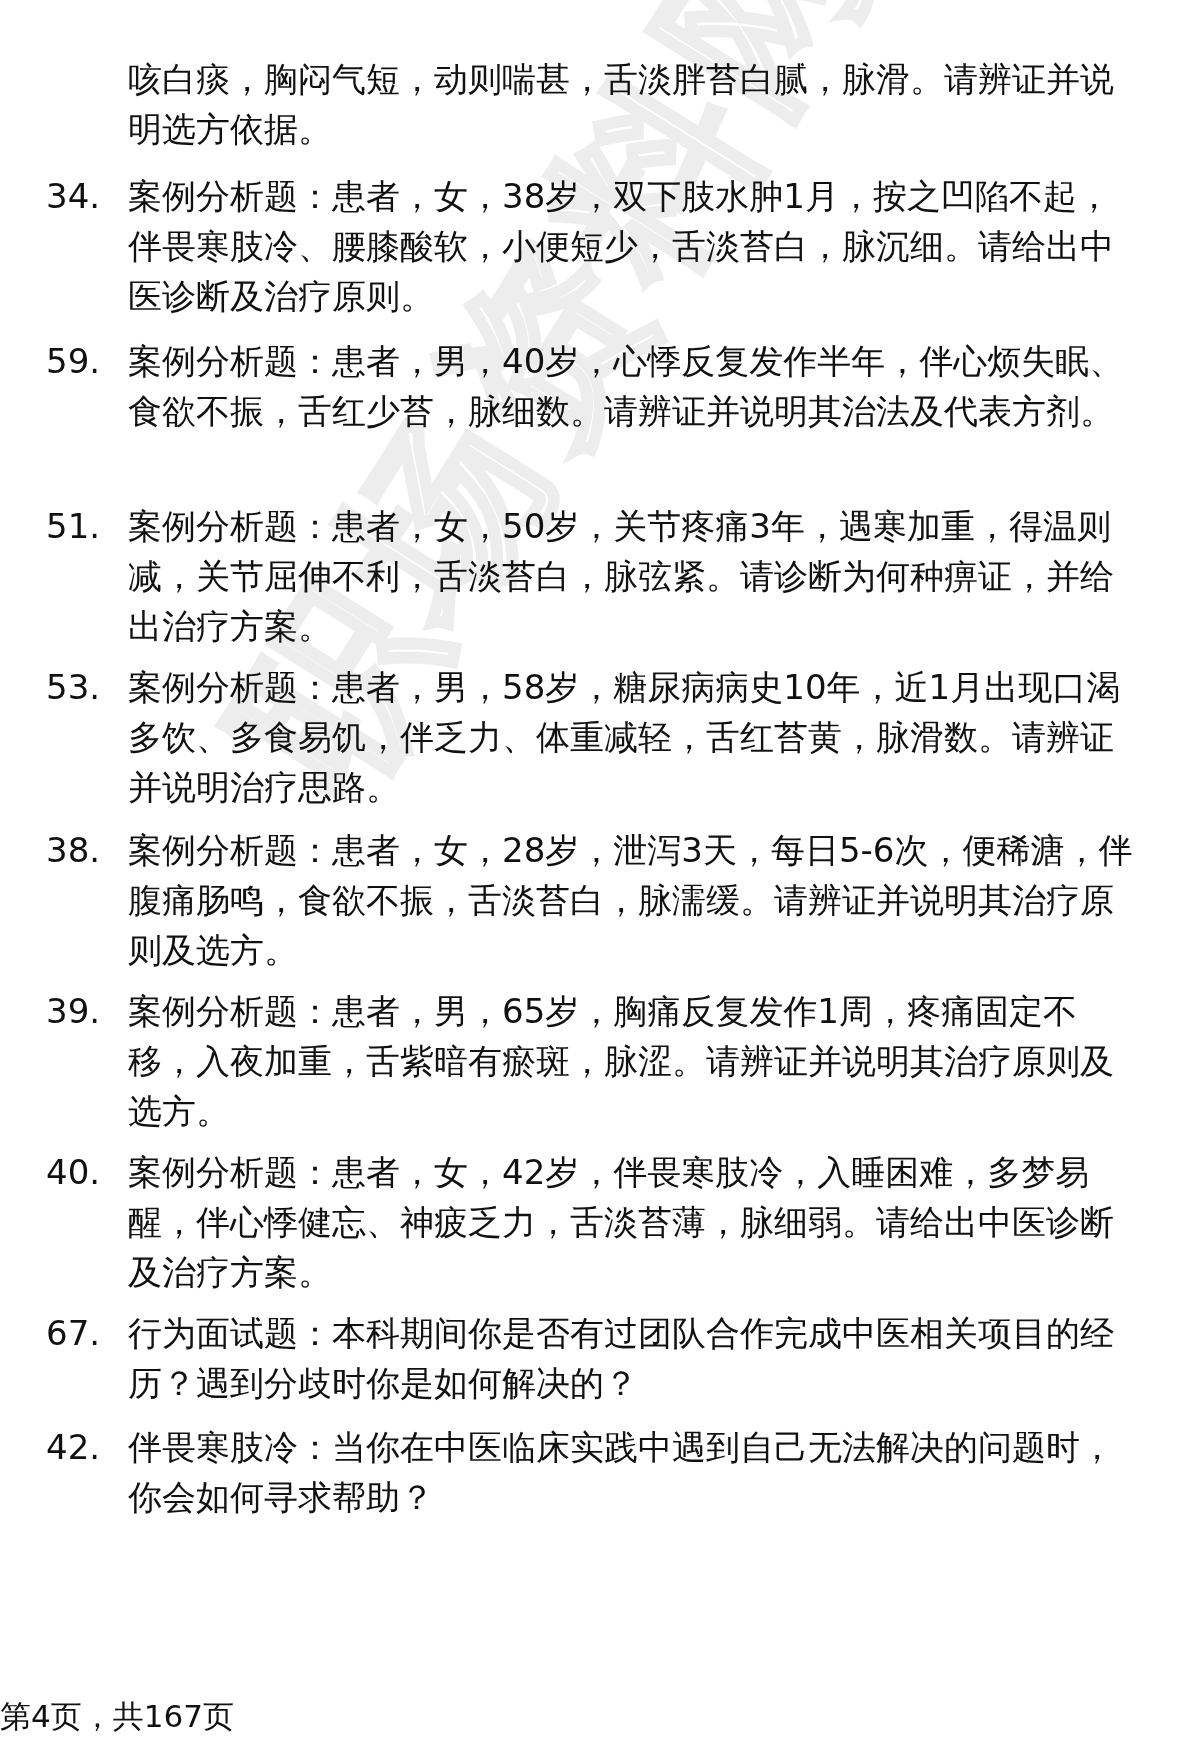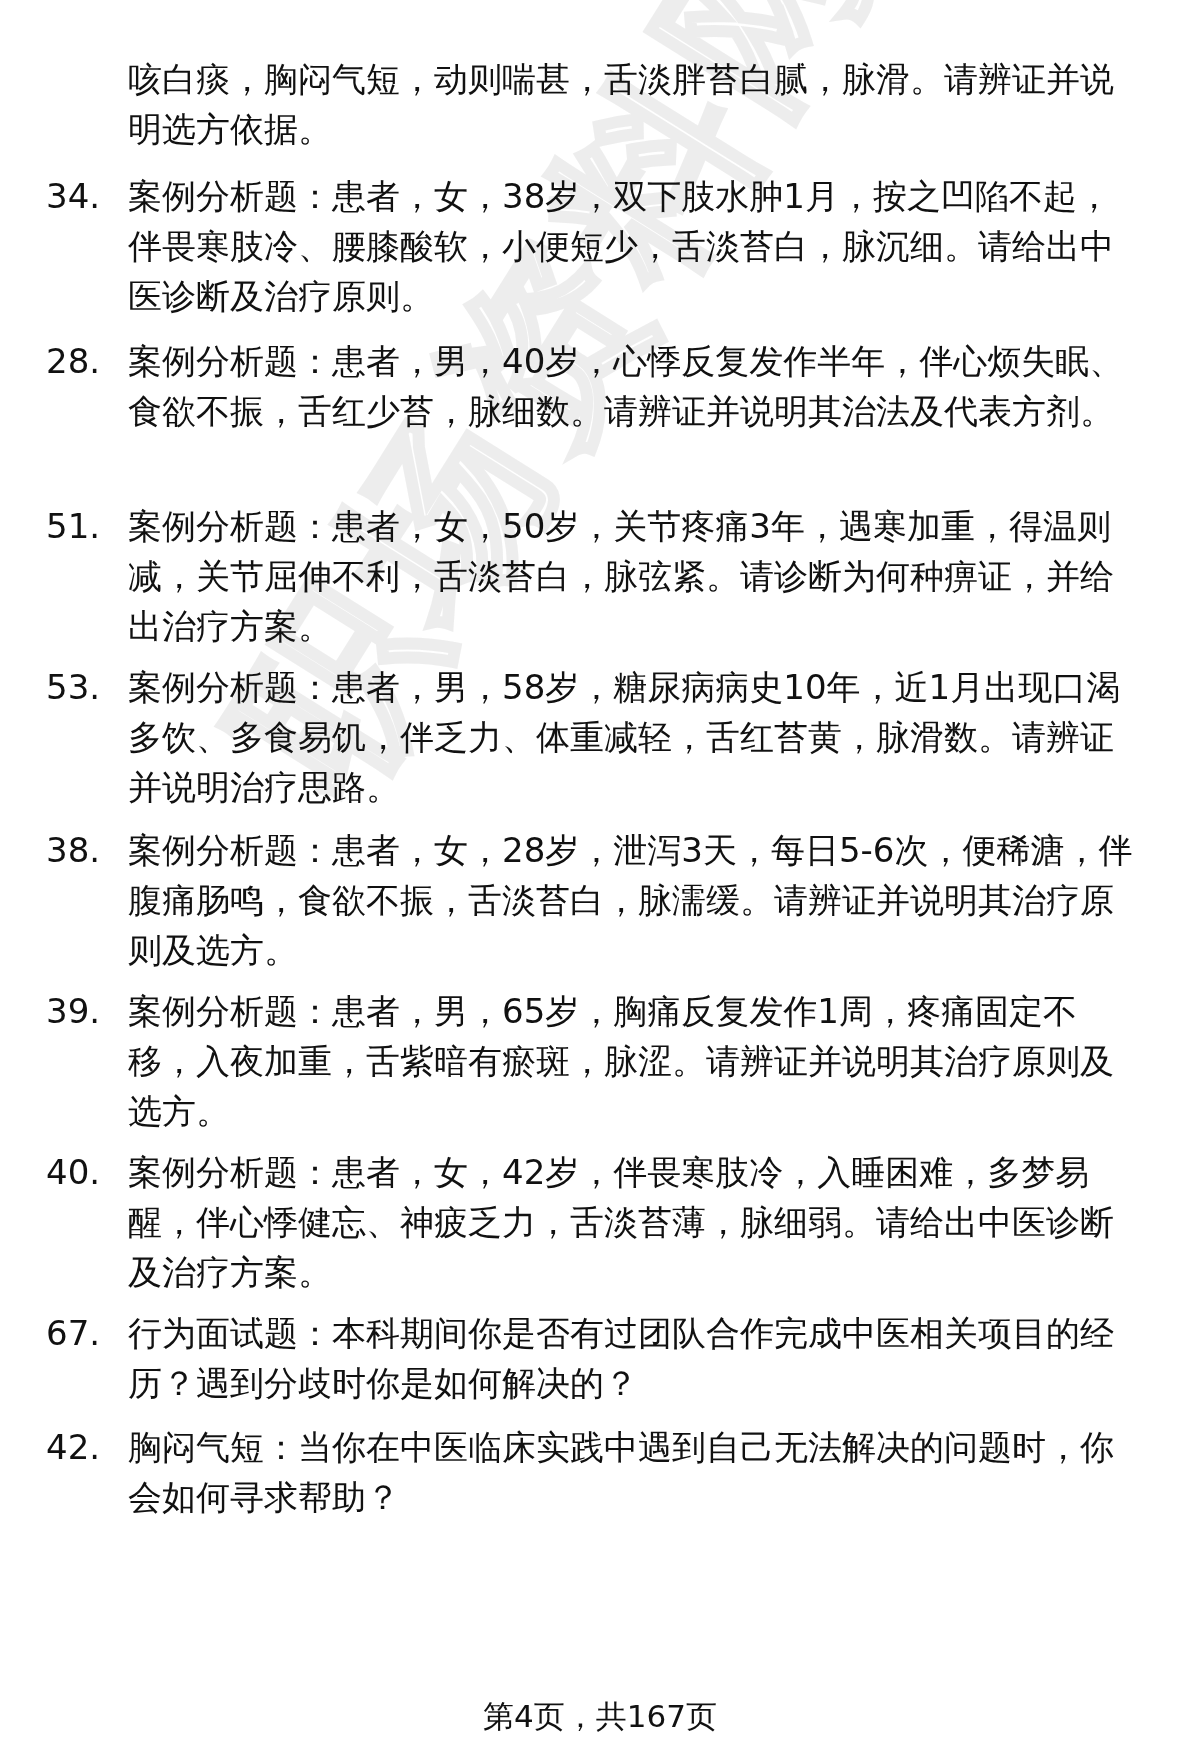--- a/index.html
+++ b/index.html
@@ -59,21 +59,21 @@
     width: 1010px;
     font-size: 34px;
     line-height: 50px;
     letter-spacing: 0px;
   }
   .footer {
     position: absolute;
     left: 0;
     width: 1200px;
     top: 1694px;
-    text-align: center;
+    text-align: left;
     font-size: 31px;
     line-height: 44px;
   }
 </style>
 </head>
 <body>
 
 <div class="page">
 
   <div class="watermark">职场资料网</div>
@@ -83,21 +83,21 @@
     <div class="item" style="top:54px;">
       <div class="text">咳白痰，胸闷气短，动则喘甚，舌淡胖苔白腻，脉滑。请辨证并说明选方依据。</div>
     </div>
 
     <div class="item" style="top:171px;">
       <div class="num">34.</div>
       <div class="text">案例分析题：患者，女，38岁，双下肢水肿1月，按之凹陷不起，伴畏寒肢冷、腰膝酸软，小便短少，舌淡苔白，脉沉细。请给出中医诊断及治疗原则。</div>
     </div>
 
     <div class="item" style="top:336px;">
-      <div class="num">28.</div>
+      <div class="num">59.</div>
       <div class="text">案例分析题：患者，男，40岁，心悸反复发作半年，伴心烦失眠、食欲不振，舌红少苔，脉细数。请辨证并说明其治法及代表方剂。</div>
     </div>
 
     <div class="item" style="top:501px;">
       <div class="num">51.</div>
       <div class="text">案例分析题：患者，女，50岁，关节疼痛3年，遇寒加重，得温则减，关节屈伸不利，舌淡苔白，脉弦紧。请诊断为何种痹证，并给出治疗方案。</div>
     </div>
 
     <div class="item" style="top:662px;">
       <div class="num">53.</div>
@@ -119,20 +119,20 @@
       <div class="text">案例分析题：患者，女，42岁，伴畏寒肢冷，入睡困难，多梦易醒，伴心悸健忘、神疲乏力，舌淡苔薄，脉细弱。请给出中医诊断及治疗方案。</div>
     </div>
 
     <div class="item" style="top:1308px;">
       <div class="num">67.</div>
       <div class="text">行为面试题：本科期间你是否有过团队合作完成中医相关项目的经历？遇到分歧时你是如何解决的？</div>
     </div>
 
     <div class="item" style="top:1422px;">
       <div class="num">42.</div>
-      <div class="text">胸闷气短：当你在中医临床实践中遇到自己无法解决的问题时，你会如何寻求帮助？</div>
+      <div class="text">伴畏寒肢冷：当你在中医临床实践中遇到自己无法解决的问题时，你会如何寻求帮助？</div>
     </div>
 
   </div>
 
   <div class="footer">第4页，共167页</div>
 
 </div>
 
 </body></html>

